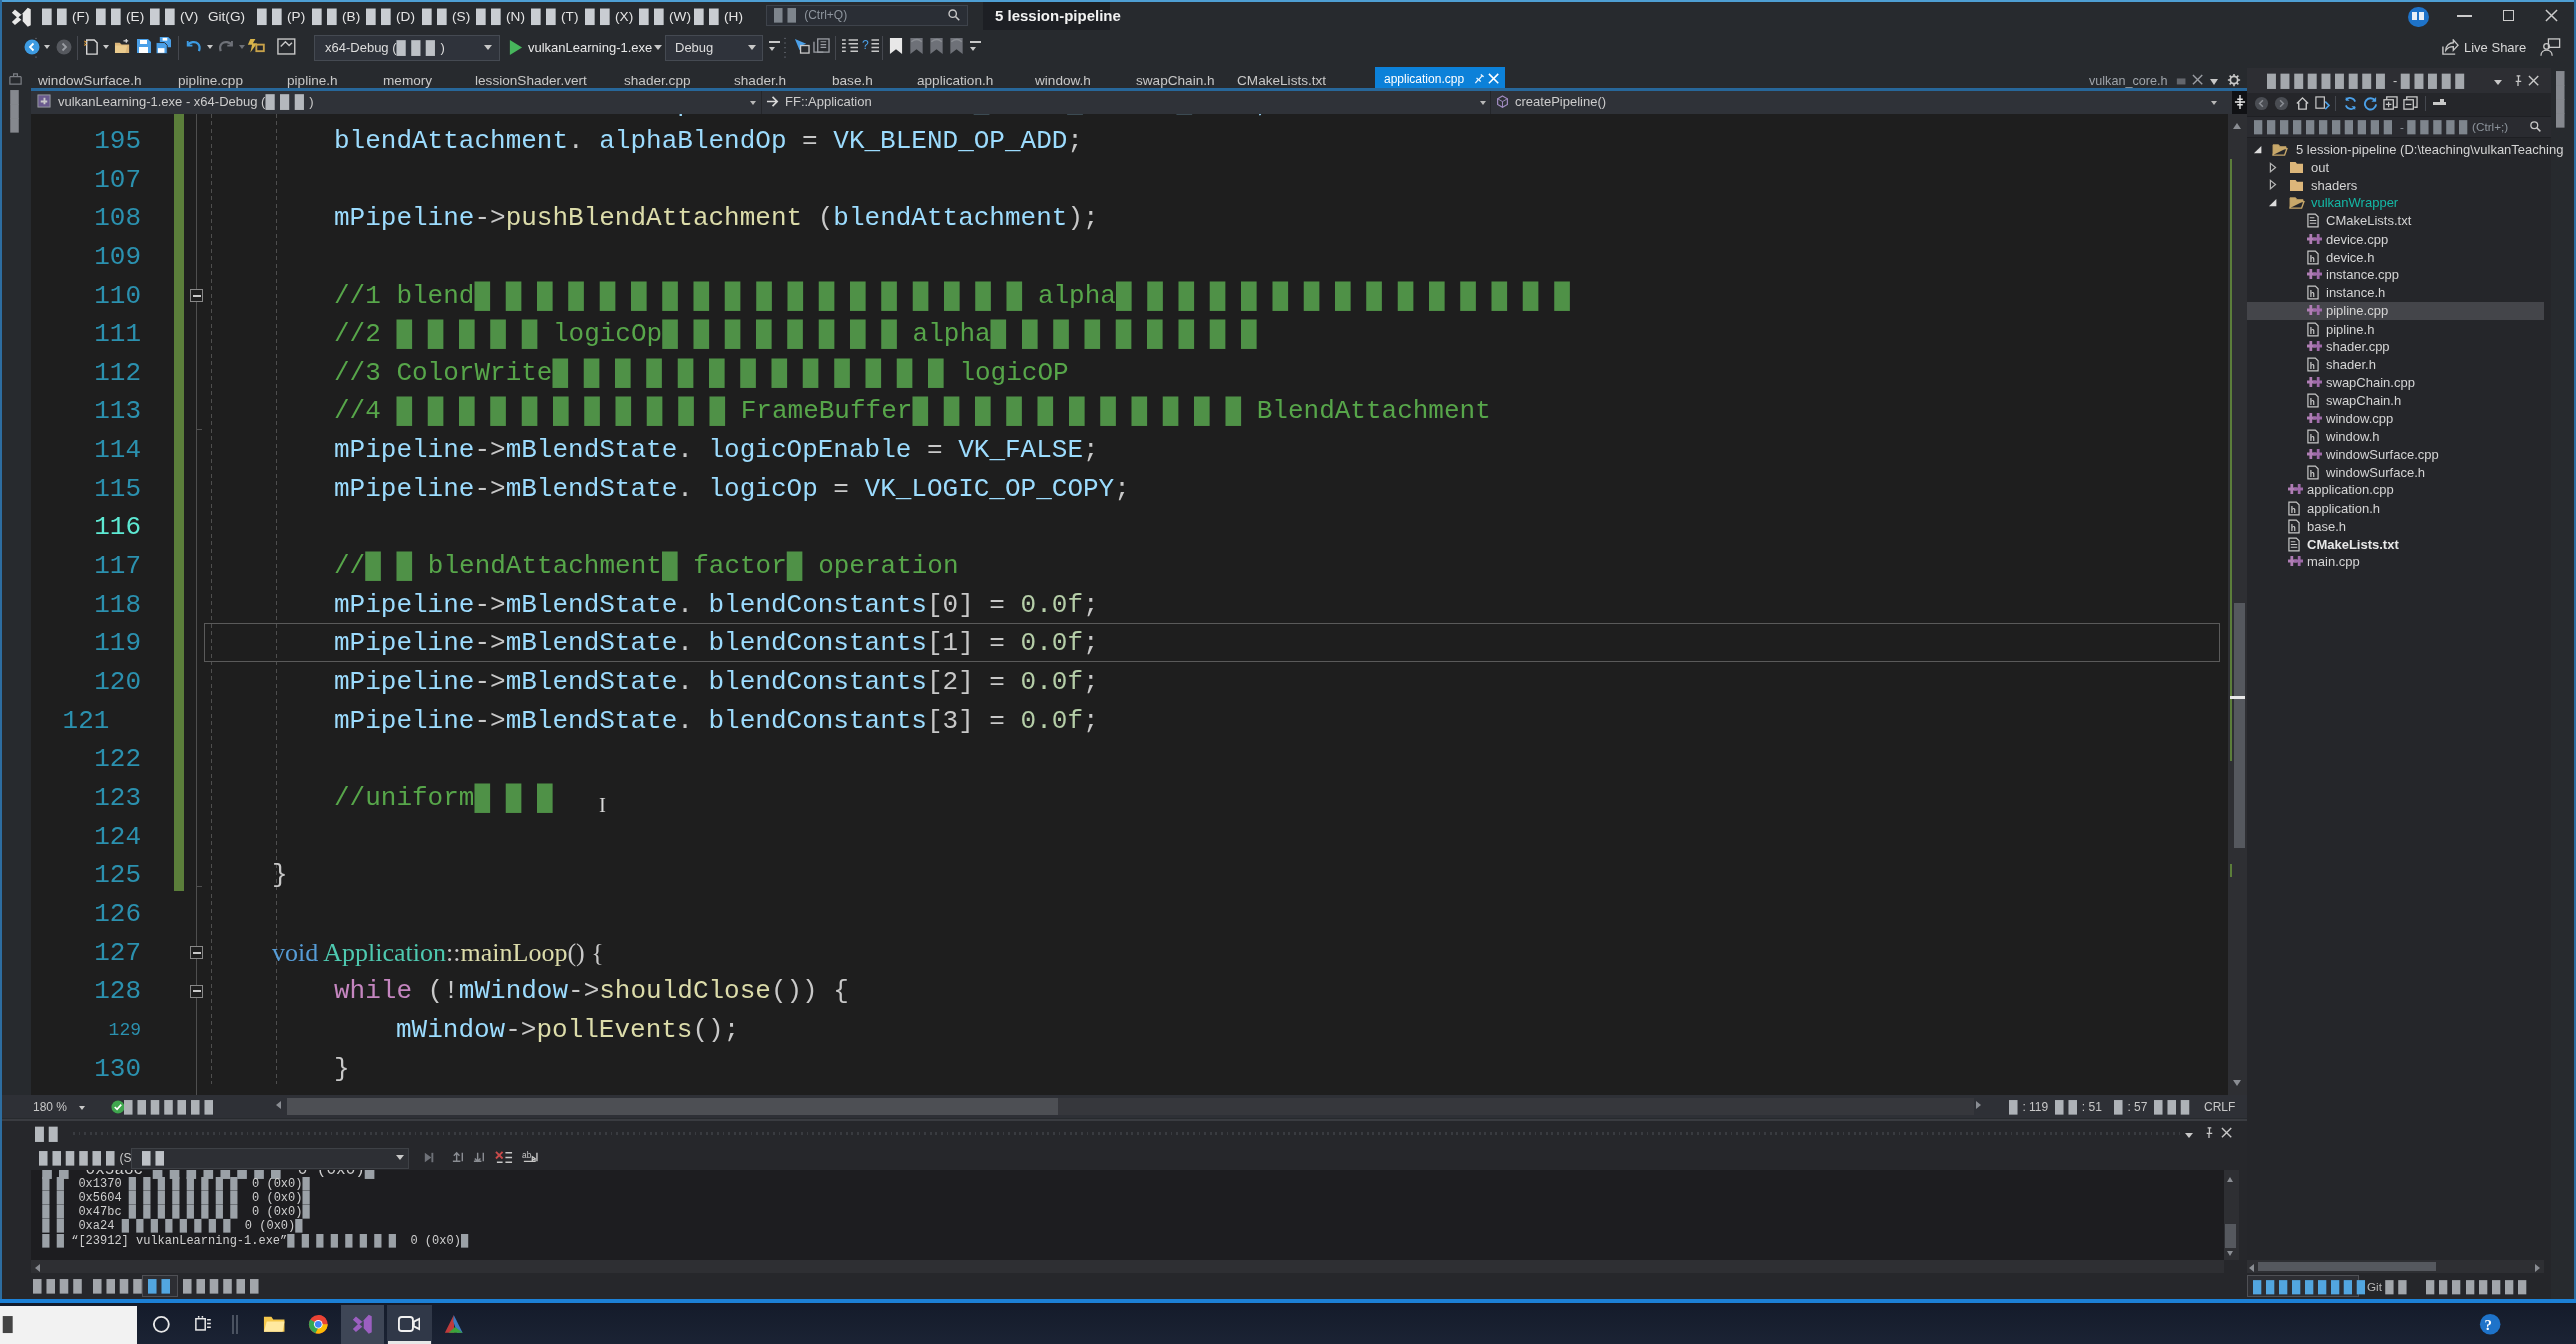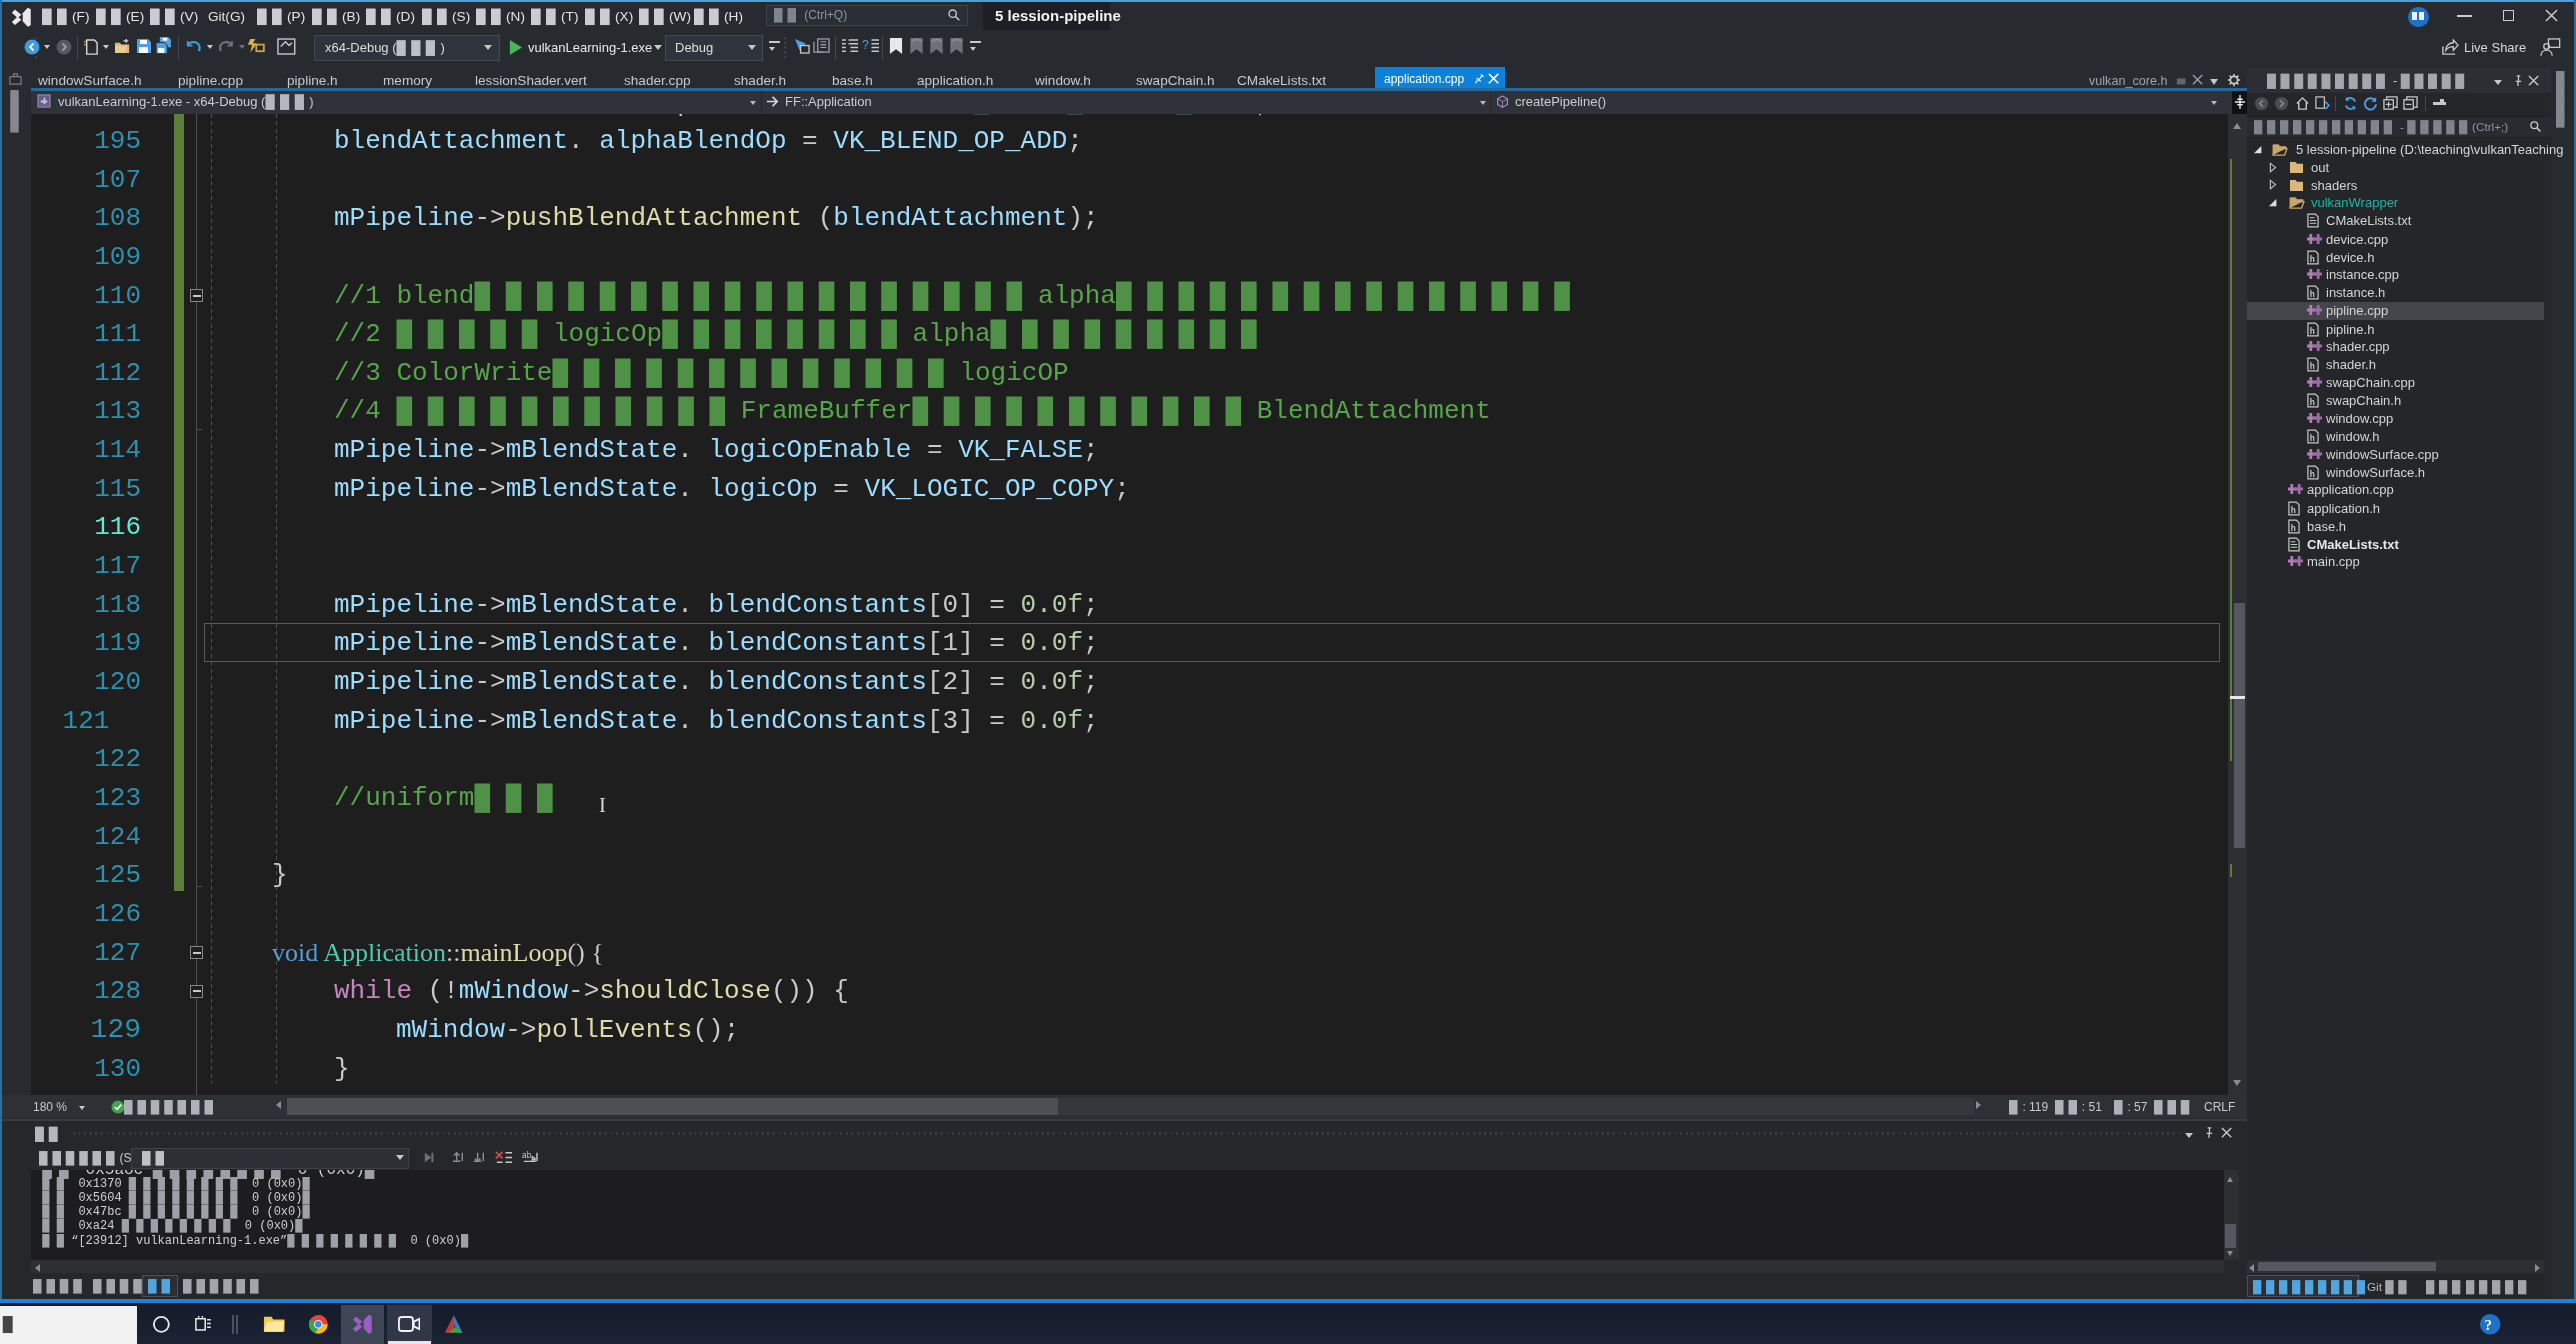--- a/index.html
+++ b/index.html
@@ -249,39 +249,40 @@
 <div style="left:0;top:510px;width:110px;height:38px;line-height:38px;text-align:right;font-size:26px;color:#2B91AF;font-family:'Liberation Mono',monospace">119</div>
 <div style="left:0;top:549px;width:110px;height:38px;line-height:38px;text-align:right;font-size:26px;color:#2B91AF;font-family:'Liberation Mono',monospace">120</div>
 <div style="left:0;top:588px;width:110px;height:38px;line-height:38px;text-align:center;font-size:26px;color:#2B91AF;font-family:'Liberation Mono',monospace">121</div>
 <div style="left:0;top:626px;width:110px;height:38px;line-height:38px;text-align:right;font-size:26px;color:#2B91AF;font-family:'Liberation Mono',monospace">122</div>
 <div style="left:0;top:665px;width:110px;height:38px;line-height:38px;text-align:right;font-size:26px;color:#2B91AF;font-family:'Liberation Mono',monospace">123</div>
 <div style="left:0;top:704px;width:110px;height:38px;line-height:38px;text-align:right;font-size:26px;color:#2B91AF;font-family:'Liberation Mono',monospace">124</div>
 <div style="left:0;top:742px;width:110px;height:38px;line-height:38px;text-align:right;font-size:26px;color:#2B91AF;font-family:'Liberation Mono',monospace">125</div>
 <div style="left:0;top:781px;width:110px;height:38px;line-height:38px;text-align:right;font-size:26px;color:#2B91AF;font-family:'Liberation Mono',monospace">126</div>
 <div style="left:0;top:820px;width:110px;height:38px;line-height:38px;text-align:right;font-size:26px;color:#2B91AF;font-family:'Liberation Mono',monospace">127</div>
 <div style="left:0;top:858px;width:110px;height:38px;line-height:38px;text-align:right;font-size:26px;color:#2B91AF;font-family:'Liberation Mono',monospace">128</div>
-<div style="left:0;top:897px;width:110px;height:38px;line-height:38px;text-align:right;font-size:28px;color:#2B91AF;font-family:'Liberation Mono',monospace">129</div>
+<div style="left:0;top:897px;width:110px;height:38px;line-height:38px;text-align:right;font-size:18px;color:#2B91AF;font-family:'Liberation Mono',monospace">129</div>
 <div style="left:0;top:936px;width:110px;height:38px;line-height:38px;text-align:right;font-size:26px;color:#2B91AF;font-family:'Liberation Mono',monospace">130</div>
 <div style="left:159px;top:175px;width:13px;height:13px;border:0.9px solid #888888;background:#1E1E1E"></div>
 <div style="left:162px;top:181px;width:7.5px;height:1.9px;background:#C8C8C8"></div>
 <div style="left:159px;top:832px;width:13px;height:13px;border:0.9px solid #888888;background:#1E1E1E"></div>
 <div style="left:162px;top:838px;width:7.5px;height:1.9px;background:#C8C8C8"></div>
 <div style="left:159px;top:871px;width:13px;height:13px;border:0.9px solid #888888;background:#1E1E1E"></div>
 <div style="left:162px;top:876px;width:7.5px;height:1.9px;background:#C8C8C8"></div>
 <div style="left:165px;top:315px;width:5.6px;height:0.9px;background:#4F4F4F"></div>
 <div style="left:165px;top:772px;width:5.6px;height:0.9px;background:#4F4F4F"></div>
 <div style="left:303px;top:-29px;height:38px;line-height:38px;font-size:26px;white-space:pre;font-family:'Liberation Mono',monospace"><span class="c-var">blendAttachment. dstAlphaBlendFactor = VK_BLEND_FACTOR_ZERO;</span></div>
 <div style="left:303px;top:8px;height:38px;line-height:38px;font-size:26px;white-space:pre;font-family:'Liberation Mono',monospace"><span class="c-var">blendAttachment</span><span class="c-pl">. </span><span class="c-var">alphaBlendOp</span><span class="c-pl"> = </span><span class="c-var">VK_BLEND_OP_ADD</span><span class="c-pl">;</span></div>
 <div style="left:303px;top:85px;height:38px;line-height:38px;font-size:26px;white-space:pre;font-family:'Liberation Mono',monospace"><span class="c-var">mPipeline</span><span class="c-pl">-&gt;</span><span class="c-fn">pushBlendAttachment</span><span class="c-pl"> (</span><span class="c-var">blendAttachment</span><span class="c-pl">);</span></div>
 <div style="left:303px;top:163px;height:38px;line-height:38px;font-size:26px;white-space:pre;font-family:'Liberation Mono',monospace"><span class="c-com">//1 blend<span class="kb" style="color:#4F9147">██████████████████</span>alpha<span class="kb" style="color:#4F9147">███████████████</span></span></div>
 <div style="left:303px;top:201px;height:38px;line-height:38px;font-size:26px;white-space:pre;font-family:'Liberation Mono',monospace"><span class="c-com">//2 <span class="kb" style="color:#4F9147">█████</span>logicOp<span class="kb" style="color:#4F9147">████████</span>alpha<span class="kb" style="color:#4F9147">█████████</span></span></div>
 <div style="left:303px;top:240px;height:38px;line-height:38px;font-size:26px;white-space:pre;font-family:'Liberation Mono',monospace"><span class="c-com">//3 ColorWrite<span class="kb" style="color:#4F9147">█████████████</span>logicOP</span></div>
 <div style="left:303px;top:278px;height:38px;line-height:38px;font-size:26px;white-space:pre;font-family:'Liberation Mono',monospace"><span class="c-com">//4 <span class="kb" style="color:#4F9147">███████████</span>FrameBuffer<span class="kb" style="color:#4F9147">███████████</span>BlendAttachment</span></div>
 <div style="left:303px;top:317px;height:38px;line-height:38px;font-size:26px;white-space:pre;font-family:'Liberation Mono',monospace"><span class="c-var">mPipeline</span><span class="c-pl">-&gt;</span><span class="c-var">mBlendState</span><span class="c-pl">. </span><span class="c-var">logicOpEnable</span><span class="c-pl"> = </span><span class="c-var">VK_FALSE</span><span class="c-pl">;</span></div>
 <div style="left:303px;top:356px;height:38px;line-height:38px;font-size:26px;white-space:pre;font-family:'Liberation Mono',monospace"><span class="c-var">mPipeline</span><span class="c-pl">-&gt;</span><span class="c-var">mBlendState</span><span class="c-pl">. </span><span class="c-var">logicOp</span><span class="c-pl"> = </span><span class="c-var">VK_LOGIC_OP_COPY</span><span class="c-pl">;</span></div>
+<div style="left:303px;top:433px;height:38px;line-height:38px;font-size:26px;white-space:pre;font-family:'Liberation Mono',monospace"><span class="c-com">//<span class="kb" style="color:#4F9147">██</span>blendAttachment<span class="kb" style="color:#4F9147">█</span>factor<span class="kb" style="color:#4F9147">█</span>operation</span></div>
 <div style="left:303px;top:472px;height:38px;line-height:38px;font-size:26px;white-space:pre;font-family:'Liberation Mono',monospace"><span class="c-var">mPipeline</span><span class="c-pl">-&gt;</span><span class="c-var">mBlendState</span><span class="c-pl">. </span><span class="c-var">blendConstants</span><span class="c-pl">[0]</span><span class="c-pl"> = </span><span class="c-num">0.0f</span><span class="c-pl">;</span></div>
 <div style="left:303px;top:510px;height:38px;line-height:38px;font-size:26px;white-space:pre;font-family:'Liberation Mono',monospace"><span class="c-var">mPipeline</span><span class="c-pl">-&gt;</span><span class="c-var">mBlendState</span><span class="c-pl">. </span><span class="c-var">blendConstants</span><span class="c-pl">[1]</span><span class="c-pl"> = </span><span class="c-num">0.0f</span><span class="c-pl">;</span></div>
 <div style="left:303px;top:549px;height:38px;line-height:38px;font-size:26px;white-space:pre;font-family:'Liberation Mono',monospace"><span class="c-var">mPipeline</span><span class="c-pl">-&gt;</span><span class="c-var">mBlendState</span><span class="c-pl">. </span><span class="c-var">blendConstants</span><span class="c-pl">[2]</span><span class="c-pl"> = </span><span class="c-num">0.0f</span><span class="c-pl">;</span></div>
 <div style="left:303px;top:588px;height:38px;line-height:38px;font-size:26px;white-space:pre;font-family:'Liberation Mono',monospace"><span class="c-var">mPipeline</span><span class="c-pl">-&gt;</span><span class="c-var">mBlendState</span><span class="c-pl">. </span><span class="c-var">blendConstants</span><span class="c-pl">[3]</span><span class="c-pl"> = </span><span class="c-num">0.0f</span><span class="c-pl">;</span></div>
 <div style="left:303px;top:665px;height:38px;line-height:38px;font-size:26px;white-space:pre;font-family:'Liberation Mono',monospace"><span class="c-com">//uniform<span class="kb" style="color:#4F9147">███</span></span></div>
 <div style="left:241px;top:742px;height:38px;line-height:38px;font-size:26px;white-space:pre;font-family:'Liberation Mono',monospace"><span class="c-pl">}</span></div>
 <div style="left:241px;top:820px;height:38px;line-height:38px;font-size:26px;white-space:pre;font-family:Liberation Serif, serif"><span class="c-kw">void</span><span class="c-pl"> </span><span class="c-ty">Application</span><span class="c-pl">::</span><span class="c-fn">mainLoop</span><span class="c-pl">() {</span></div>
 <div style="left:303px;top:858px;height:38px;line-height:38px;font-size:26px;white-space:pre;font-family:'Liberation Mono',monospace"><span class="c-ctl">while</span><span class="c-pl"> (!</span><span class="c-var">mWindow</span><span class="c-pl">-&gt;</span><span class="c-fn">shouldClose</span><span class="c-pl">()) {</span></div>
 <div style="left:365px;top:897px;height:38px;line-height:38px;font-size:26px;white-space:pre;font-family:'Liberation Mono',monospace"><span class="c-var">mWindow</span><span class="c-pl">-&gt;</span><span class="c-fn">pollEvents</span><span class="c-pl">();</span></div>
 <div style="left:303px;top:936px;height:38px;line-height:38px;font-size:26px;white-space:pre;font-family:'Liberation Mono',monospace"><span class="c-pl">}</span></div>

